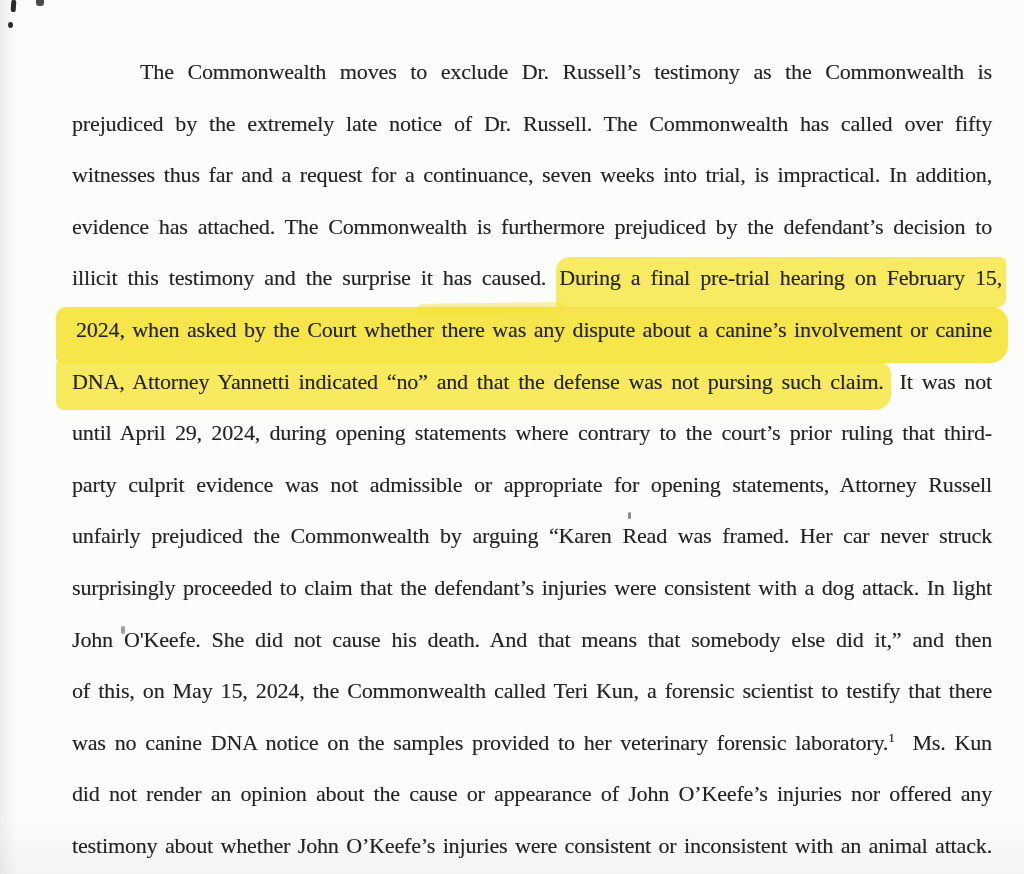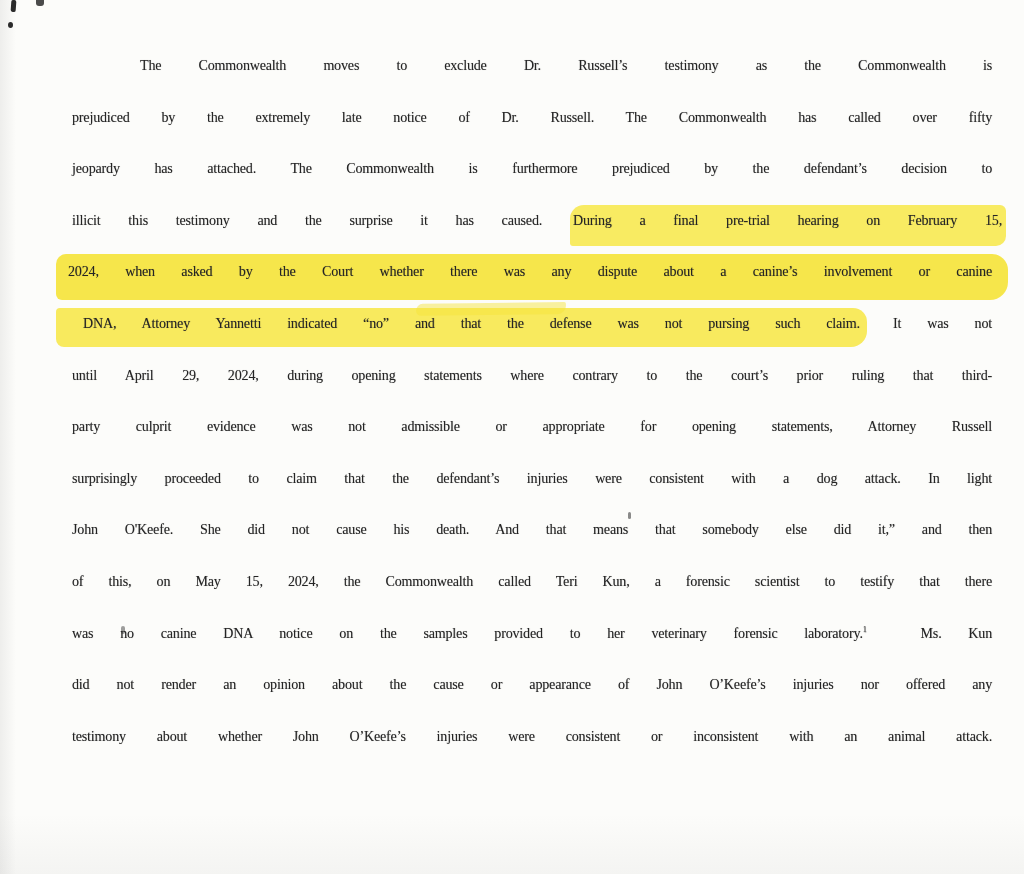--- a/index.html
+++ b/index.html
@@ -8,23 +8,23 @@
     width:1024px; height:874px;
     overflow:hidden;
     background:
       linear-gradient(90deg, rgba(110,110,110,0.10), rgba(255,255,255,0) 16px),
       linear-gradient(0deg, rgba(140,140,140,0.07), rgba(255,255,255,0) 60px),
       #fcfcfa;
     font-family:"Liberation Serif", serif;
   }
   .text-block {
     position:absolute;
-    left:72px; top:40px; width:920px;
+    left:72px; top:46px; width:920px;
     color:#242424;
-    font-size:14px;
+    font-size:22px;
     letter-spacing:-0.15px;
     line-height:51.6px;
     text-shadow:0.3px 0.3px 0.7px rgba(45,45,45,0.38);
   }
   .line {
     text-align:justify;
     text-align-last:justify;
     height:51.6px;
   }
   .line.indent { text-indent:68px; }
@@ -32,27 +32,27 @@
   
   .hl { position:relative; z-index:0; }
   .hl-a {
     background:rgba(246,229,55,0.78);
     padding:8px 4px 18px 3px;
     margin-right:-14px;
     border-radius:14px 6px 10px 3px;
   }
   .hl-b {
     background:rgba(245,226,44,0.85);
-    padding:10px 16px 21px 12px;
+    padding:10px 16px 21px 20px;
     margin-left:-16px; margin-right:-16px;
     border-radius:10px 16px 18px 6px;
   }
   .hl-c {
     background:rgba(246,229,55,0.80);
-    padding:8px 7px 16px 27px;
+    padding:8px 7px 16px 16px;
     margin-left:-16px;
     border-radius:4px 14px 16px 8px;
   }
   sup { font-size:0.6em; vertical-align:super; line-height:0; }
 
   
   .streak {
     position:absolute;
     background:rgba(245,228,60,0.48);
     left:416px; top:303px; width:150px; height:12px;
@@ -74,26 +74,28 @@
 <div class="page">
   <div class="ink ink-dash"></div>
   <div class="ink ink-dot"></div>
   <div class="ink ink-top"></div>
   <div class="ink speck-1"></div>
   <div class="ink speck-2"></div>
   <div class="streak"></div>
   <div class="text-block">
       <div class="line indent"><span>The Commonwealth moves to exclude Dr. Russell’s testimony as the Commonwealth is</span></div>
       <div class="line"><span>prejudiced by the extremely late notice of Dr. Russell. The Commonwealth has called over fifty</span></div>
-      <div class="line"><span>jeopardy has attached. The Commonwealth is furthermore prejudiced by the defendant’s decision to</span></div>
+      <div class="line"><span>witnesses thus far and a request for a continuance, seven weeks into trial, is impractical. In addition,</span></div>
+      <div class="line"><span>evidence has attached. The Commonwealth is furthermore prejudiced by the defendant’s decision to</span></div>
       <div class="line"><span>illicit this testimony and the surprise it has caused. </span><span class="hl hl-a">During a final pre-trial hearing on February 15,</span></div>
       <div class="line"><span class="hl hl-b">2024, when asked by the Court whether there was any dispute about a canine’s involvement or canine</span></div>
       <div class="line"><span class="hl hl-c">DNA, Attorney Yannetti indicated “no” and that the defense was not pursing such claim.</span><span> It was not</span></div>
       <div class="line"><span>until April 29, 2024, during opening statements where contrary to the court’s prior ruling that third-</span></div>
       <div class="line"><span>party culprit evidence was not admissible or appropriate for opening statements, Attorney Russell</span></div>
+      <div class="line"><span>unfairly prejudiced the Commonwealth by arguing “Karen Read was framed. Her car never struck</span></div>
       <div class="line"><span>surprisingly proceeded to claim that the defendant’s injuries were consistent with a dog attack. In light</span></div>
       <div class="line"><span>John O'Keefe. She did not cause his death. And that means that somebody else did it,” and then</span></div>
       <div class="line"><span>of this, on May 15, 2024, the Commonwealth called Teri Kun, a forensic scientist to testify that there</span></div>
       <div class="line"><span>was no canine DNA notice on the samples provided to her veterinary forensic laboratory.</span><sup>1</sup><span> &nbsp;Ms. Kun</span></div>
       <div class="line"><span>did not render an opinion about the cause or appearance of John O’Keefe’s injuries nor offered any</span></div>
       <div class="line"><span>testimony about whether John O’Keefe’s injuries were consistent or inconsistent with an animal attack.</span></div>
     </div>
 </div>
 
 </body></html>

